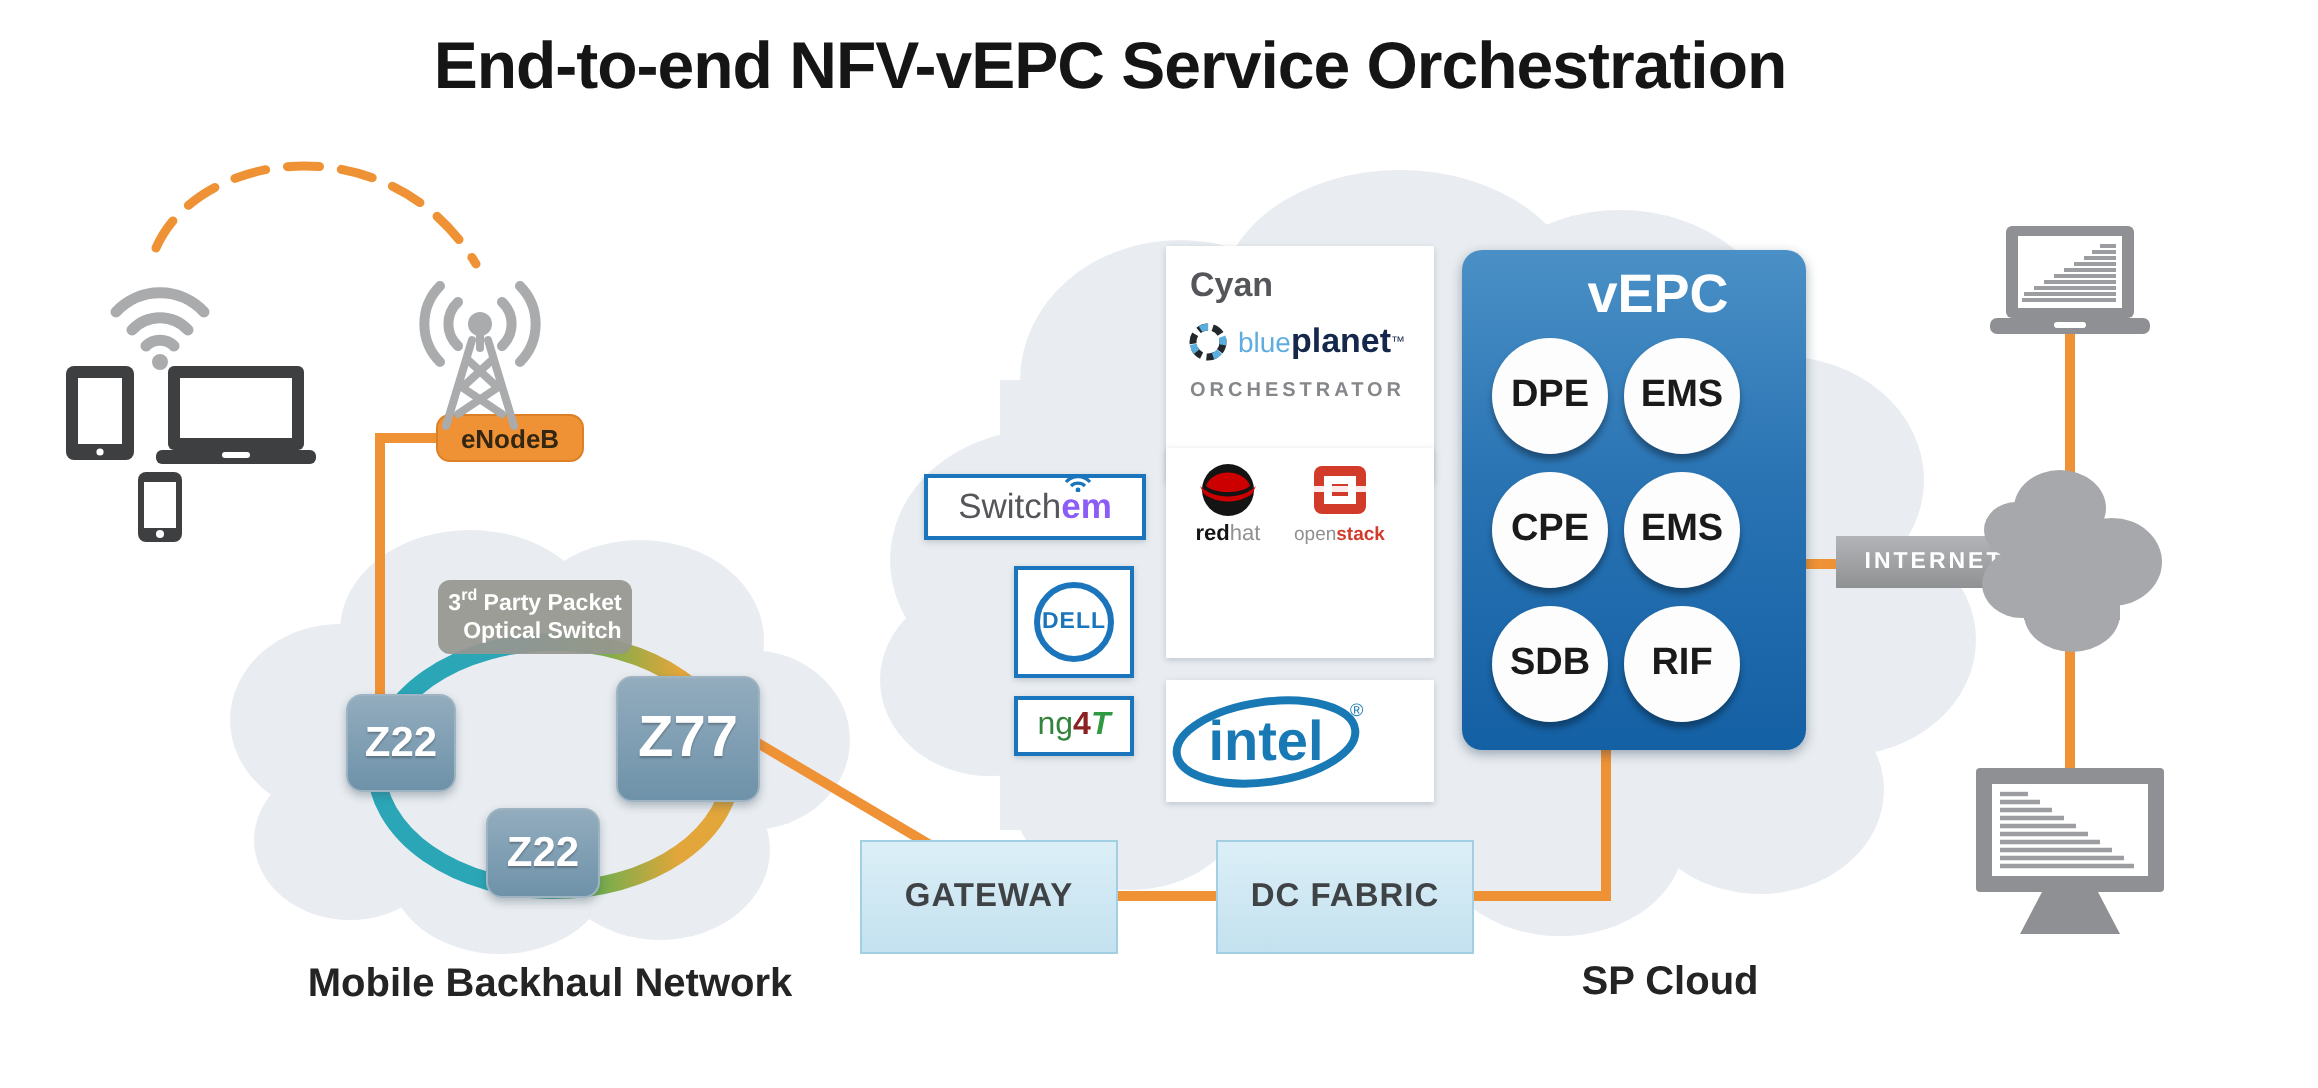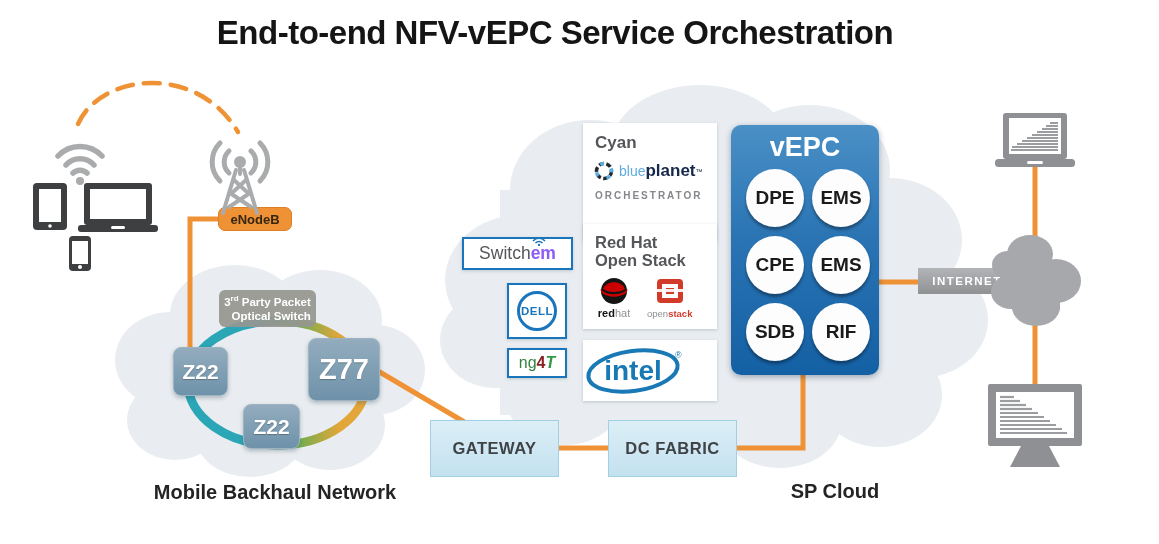--- a/index.html
+++ b/index.html
@@ -79,20 +79,21 @@
   .rh-word{font-size:11px;margin-top:1px;}
   .rh-red{color:#141414;font-weight:bold;} .rh-hat{color:#8e9092;}
   .os-word{font-size:9.5px;margin-top:3px;}
   .os-open{color:#8e9092;} .os-stack{color:#d23b2a;font-weight:bold;}
   .intel-box{left:583px;top:340px;width:134px;height:61px;display:flex;align-items:center;justify-content:flex-start;}
   
   .vepc{
     left:731px;top:125px;width:148px;height:250px;border-radius:10px;z-index:2;
     background:linear-gradient(180deg,#4a90c6 0%,#2a74b4 45%,#1460a4 100%);
     box-shadow:0 2px 6px rgba(0,30,60,0.35);
+    padding-left:24px;
   }
   .vepc-title{text-align:center;margin-top:7px;color:#fff;font-size:27px;font-weight:bold;}
   .vepc-circle{
     position:absolute;width:58px;height:58px;border-radius:50%;background:#fdfdfd;
     display:flex;align-items:center;justify-content:center;
     font-size:19px;font-weight:bold;color:#1a1a1a;box-shadow:0 3px 3px rgba(0,0,0,0.35);
   }
   
   .tbox{
     width:129px;height:57px;z-index:2;box-sizing:border-box;
@@ -305,24 +306,20 @@
     <div class="dell-circle">DELL</div>
   </div>
 
   <div class="abs white-box ng4t-box">
     <span class="ng">ng</span>
       <span class="n4">4</span>
       <span class="nT">T</span>
   </div>
 
   <div class="abs white-box redhat-box">
-    <div class="rh-title">
-      <div>Red Hat</div>
-      <div>Open Stack</div>
-    </div>
     <div class="rh-logos">
       <div class="logo-col">
         <svg width="38" height="30">
           <circle cx="19" cy="15" r="13" fill="#141414"></circle>
           <path d="M8 13 C11 4 27 4 30 13 C25 17 13 17 8 13 Z" fill="#CC0000"></path>
           <path d="M5 13 C12 20 26 20 33 13 L31 17 C24 22 14 22 7 17 Z" fill="#CC0000"></path>
         </svg>
         <div class="rh-word">
           <span class="rh-red">red</span><span class="rh-hat">hat</span>
         </div>

